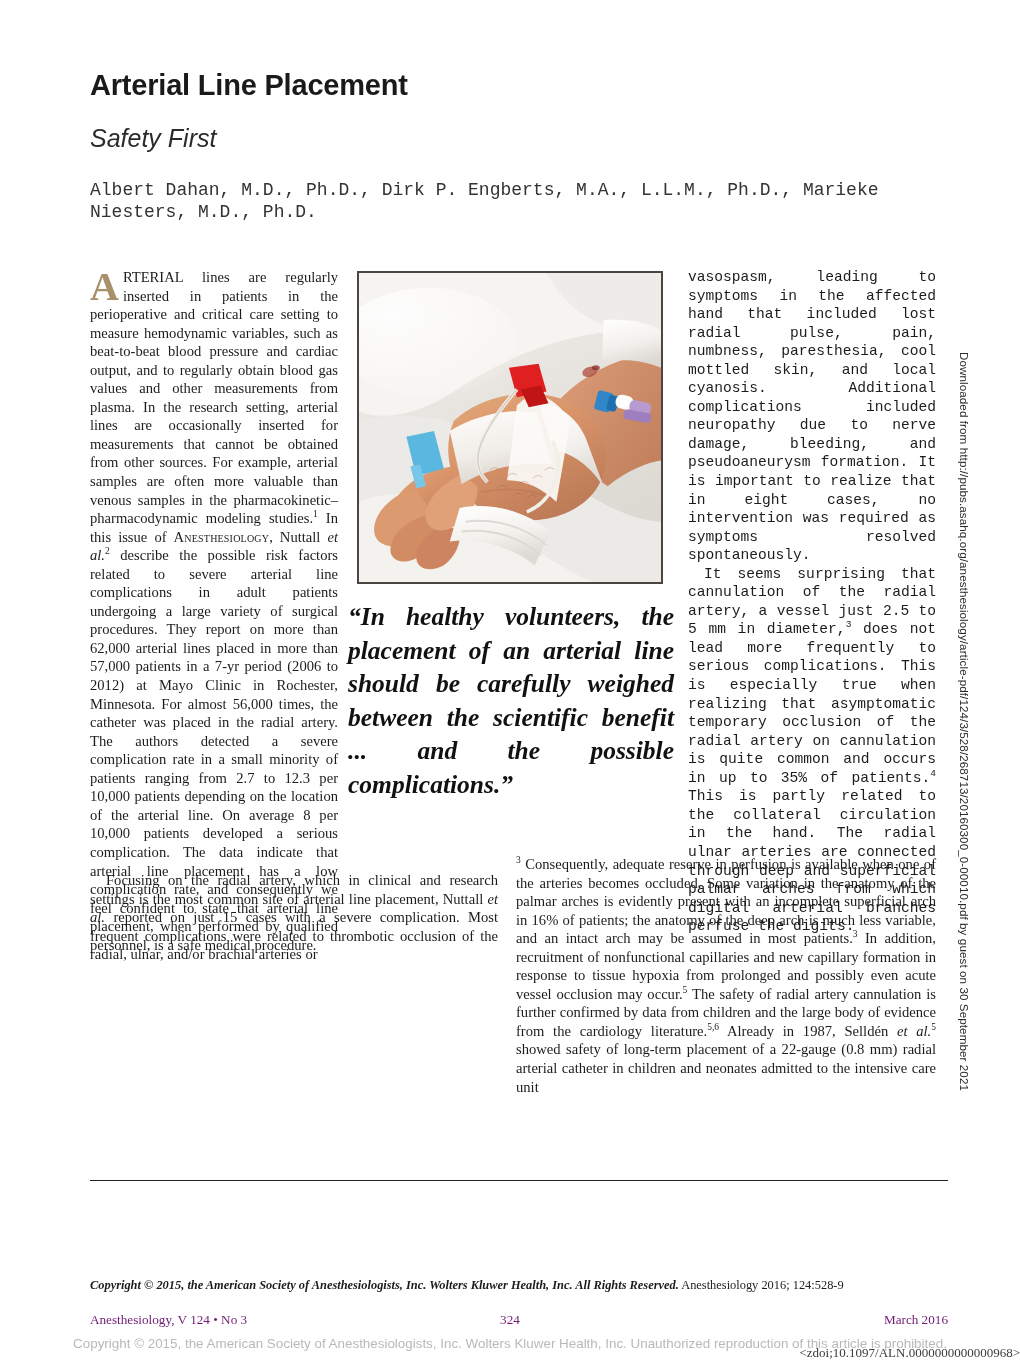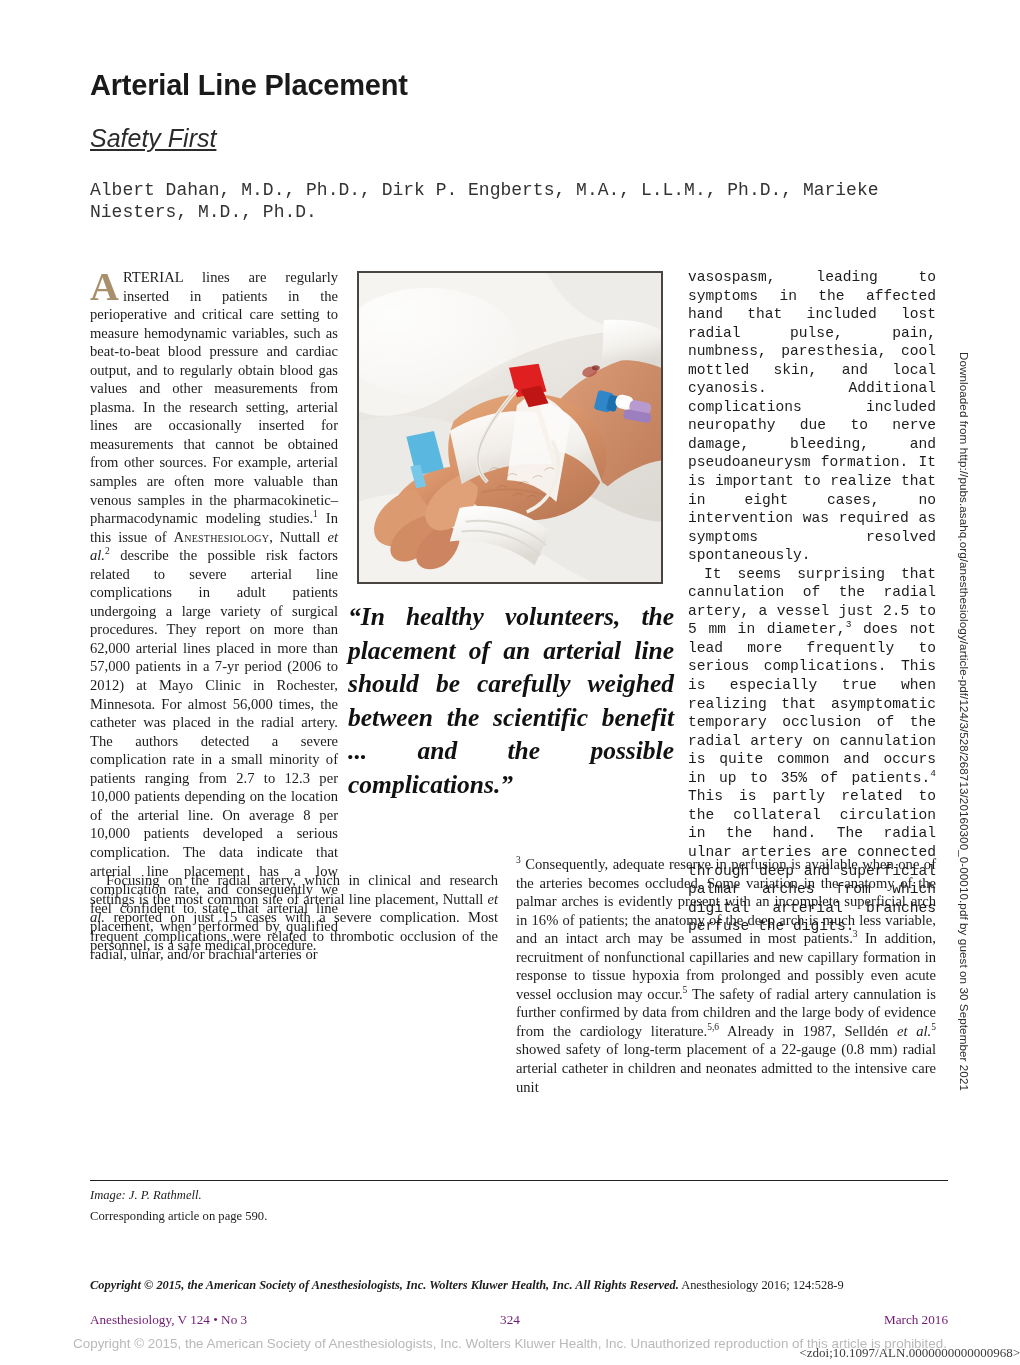--- a/index.html
+++ b/index.html
@@ -35,21 +35,20 @@
   }
   .subtitle {
     position: absolute;
     left: 90px; top: 125px;
     width: 860px;
     font-family: "Liberation Sans", sans-serif;
     font-style: italic;
     font-size: 25px;
     color: #2b2b2b;
     line-height: 1.1;
-    text-decoration: underline;
   }
   .authors {
     position: absolute;
     left: 90px; top: 180px;
     width: 860px;
     font-family: Liberation Mono, monospace;
     font-size: 18px;
     color: #333;
     line-height: 1.2;
   }
@@ -329,22 +328,20 @@
 
   <div id="bottom-left" class="col-text">
     <p><span>Focusing on the radial artery, which in clinical and research settings is the most common site of arterial line placement, Nuttall </span><span class="ital">et al.</span><span> reported on just 15 cases with a severe complication. Most frequent complications were related to thrombotic occlusion of the radial, ulnar, and/or brachial arteries or</span></p>
   </div>
 
   <div id="bottom-right" class="col-text">
     <p class="first"><sup>3</sup><span> Consequently, adequate reserve in perfusion is available when one of the arteries becomes occluded. Some variation in the anatomy of the palmar arches is evidently present with an incomplete superficial arch in 16% of patients; the anatomy of the deep arch is much less variable, and an intact arch may be assumed in most patients.</span><sup>3</sup><span> In addition, recruitment of nonfunctional capillaries and new capillary formation in response to tissue hypoxia from prolonged and possibly even acute vessel occlusion may occur.</span><sup>5</sup><span> The safety of radial artery cannulation is further confirmed by data from children and the large body of evidence from the cardiology literature.</span><sup>5,6</sup><span> Already in 1987, Selldén </span><span class="ital">et al.</span><sup>5</sup><span> showed safety of long-term placement of a 22-gauge (0.8 mm) radial arterial catheter in children and neonates admitted to the intensive care unit</span></p>
   </div>
 
   <div class="foot-rule"></div>
-  <div id="foot-image" class="foot">Image: J. P. Rathmell.</div>
-  <div id="foot-corresponding" class="foot">Corresponding article on page 590.</div>
   <div id="foot-copyright" class="foot">
     <span class="cr-ital">Copyright © 2015, the American Society of Anesthesiologists, Inc. Wolters Kluwer Health, Inc. All Rights Reserved.</span><span> Anesthesiology 2016; 124:528-9</span>
   </div>
 
   <div id="runfoot-left" class="runfoot">Anesthesiology, V 124 • No 3</div>
   <div id="runfoot-center" class="runfoot">324</div>
   <div id="runfoot-right" class="runfoot">March 2016</div>
 
   <div class="overlay-banner">Copyright © 2015, the American Society of Anesthesiologists, Inc. Wolters Kluwer Health, Inc. Unauthorized reproduction of this article is prohibited.</div>
   <div class="doi-stamp">&lt;zdoi;10.1097/ALN.0000000000000968&gt;</div>

